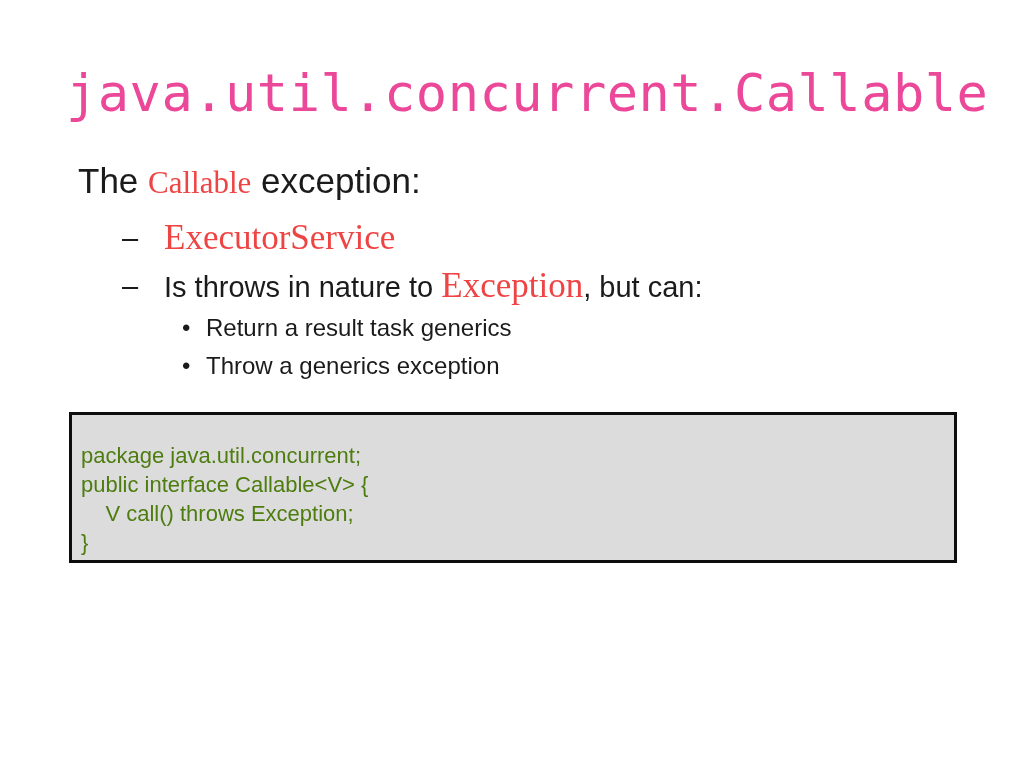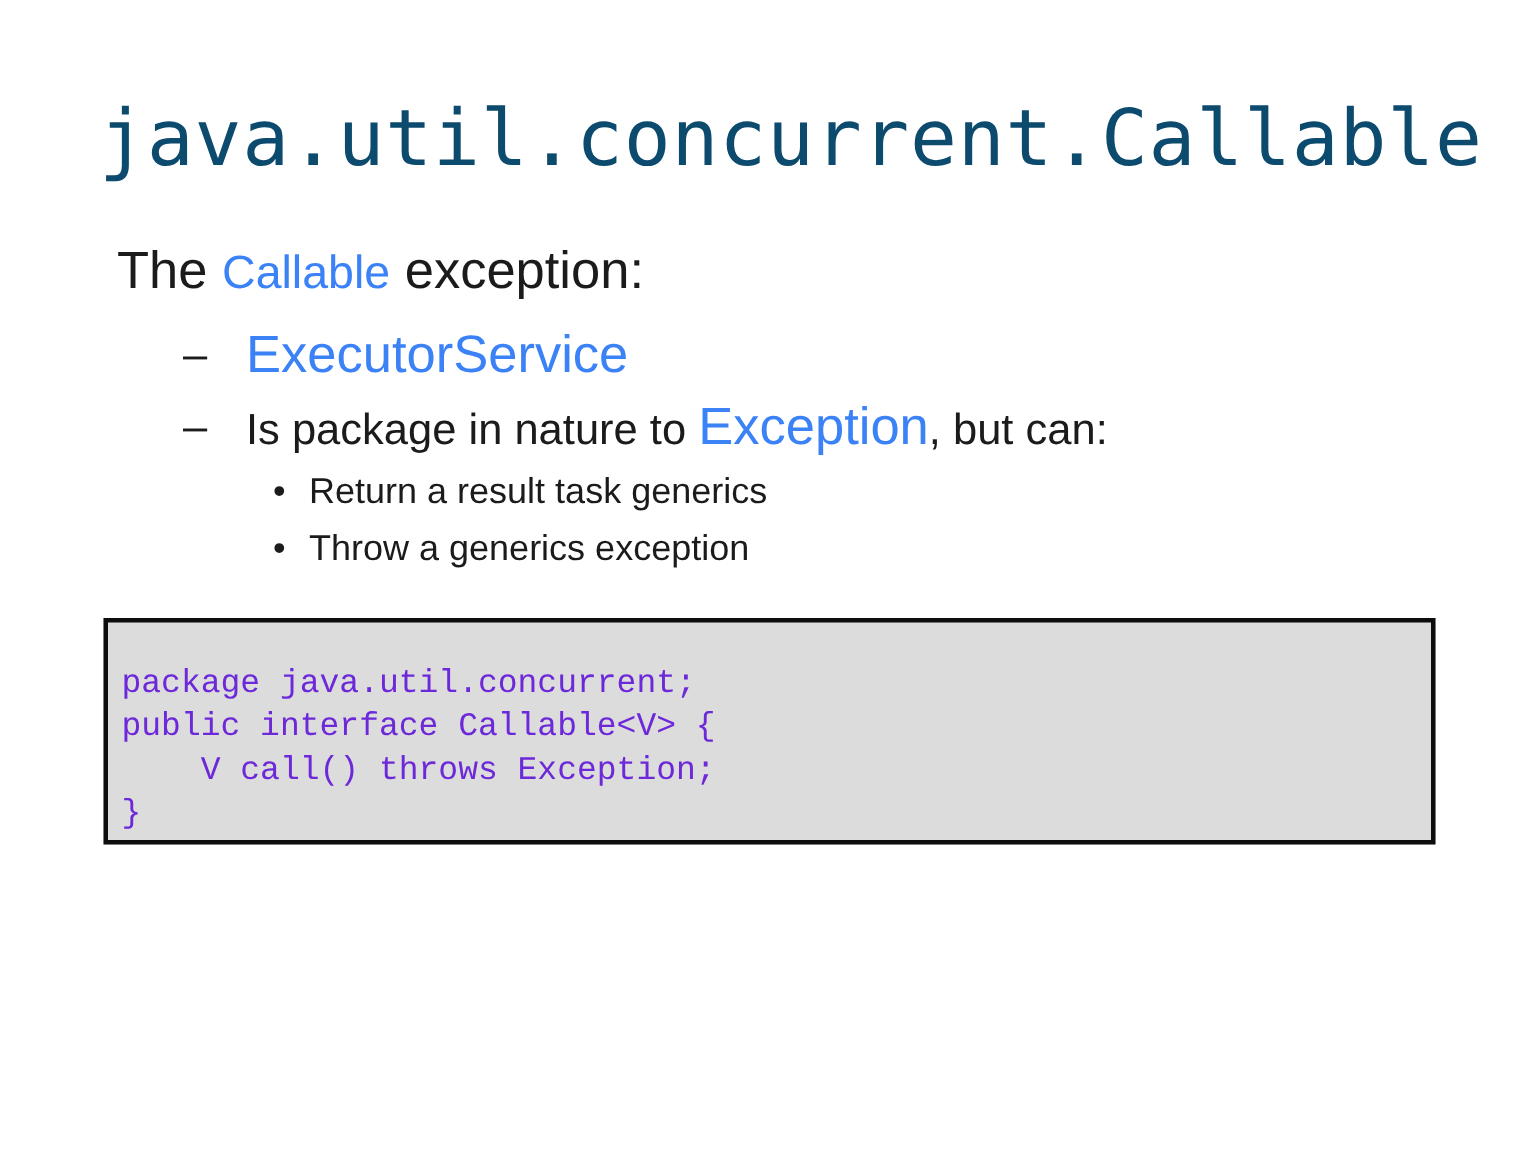--- a/index.html
+++ b/index.html
@@ -24,21 +24,21 @@
   
   .slide-title {
     position: absolute;
     left: 66px;
     top: 60px;
     width: 900px;
     font-family: "DejaVu Sans Mono", "Liberation Mono", monospace;
     font-size: 52px;
     line-height: 66px;
     letter-spacing: 0.5px;
-    color: #0c4a6e;
+    color: #ec4899;
     white-space: nowrap;
   }
 
   
   .body-block {
     position: absolute;
     left: 0;
     top: 158px;
     width: 1024px;
   }
@@ -79,22 +79,22 @@
   .lvl3 .dot {
     position: absolute;
     left: 0;
     top: 0;
     font-size: 24px;
     line-height: 38px;
     color: #1b1b1b;
   }
 
   .mono {
-    font-family: Liberation Sans, sans-serif;
-    color: #3b82f6;
+    font-family: Liberation Serif, serif;
+    color: #ef4444;
     margin-top: 12px;
   }
   .lvl1 .mono { font-size: 31px; }
   .lvl2 .mono { font-size: 35px; }
 
   .gap-tight { margin-top: 2px; }
   .gap-loose { margin-top: 8px; }
 
   
   .code-box {
@@ -103,24 +103,24 @@
     top: 412px;
     width: 888px;
     height: 151px;
     box-sizing: border-box;
     background: #dcdcdc;
     border: 3px solid #0d0d0d;
   }
   .code-text {
     margin: 0;
     padding: 26px 0 0 9px;
-    font-family: Liberation Mono, monospace;
+    font-family: Liberation Sans, sans-serif;
     font-size: 22px;
     line-height: 29px;
-    color: #6d28d9;
+    color: #4d7c0f;
     white-space: pre;
   }
 </style>
 </head>
 <body>
 
 <div class="slide">
 
   <div class="slide-title">java.util.concurrent.Callable</div>
 
@@ -130,21 +130,21 @@
       <span>The </span><span class="mono">Callable</span><span> exception:</span>
     </div>
 
     <div class="lvl2 gap-loose">
       <span class="dash">–</span>
       <div class="mono">ExecutorService</div>
     </div>
 
     <div class="lvl2 gap-loose">
       <span class="dash">–</span>
-      <span>Is package in nature to </span><span class="mono">Exception</span><span>, but can:</span>
+      <span>Is throws in nature to </span><span class="mono">Exception</span><span>, but can:</span>
     </div>
 
     <div class="lvl3 gap-tight">
       <span class="dot">•</span>
       <span>Return a result task generics</span>
     </div>
 
     <div class="lvl3">
       <span class="dot">•</span>
       <span>Throw a generics exception</span>

